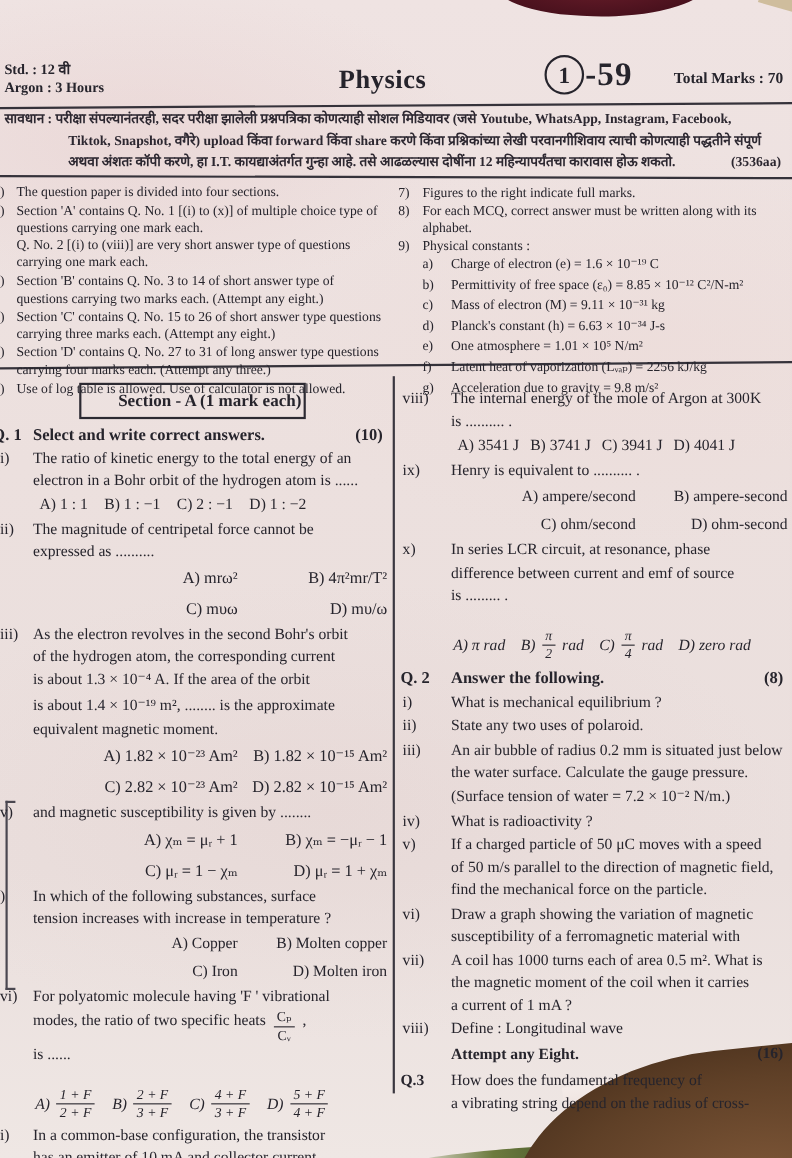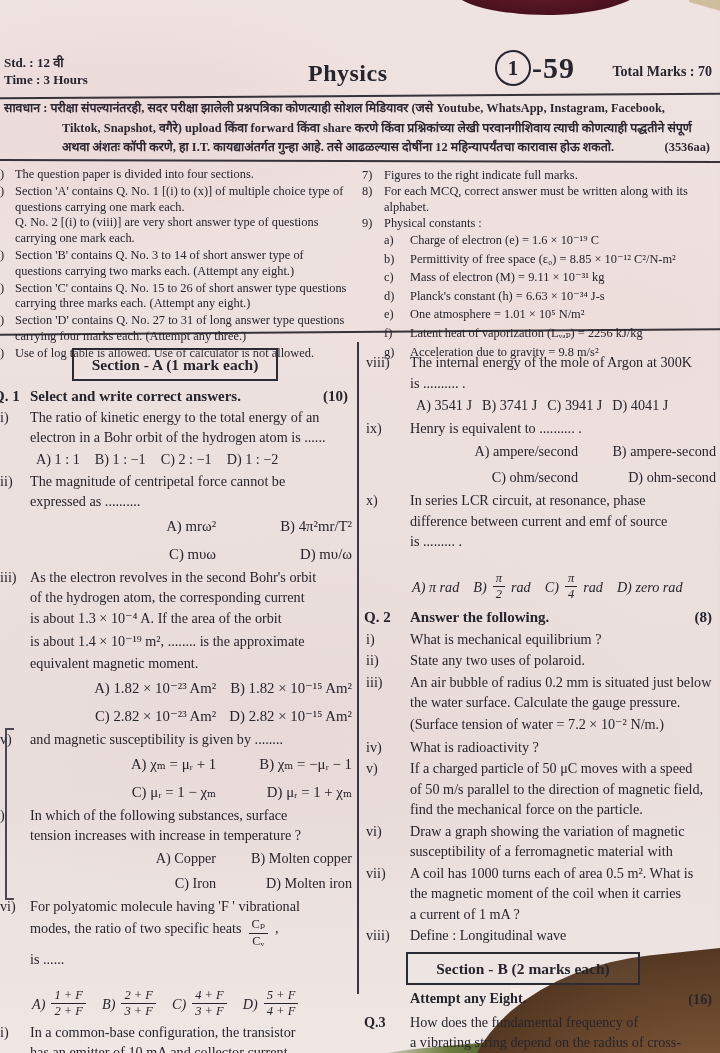--- a/index.html
+++ b/index.html
@@ -60,21 +60,21 @@
   .instr-left .item{position:relative;padding-left:15px;margin-bottom:1px;}
   .instr-left .inum{position:absolute;left:0;top:0;}
   .instr-right{position:absolute;left:362px;top:167px;width:356px;z-index:5;font-size:12.4px;line-height:16px;}
   .instr-right .item{position:relative;padding-left:22px;}
   .instr-right .inum{position:absolute;left:0;top:0;}
   .constlist .item{position:relative;padding-left:48px;line-height:18.6px;}
   .constlist .inum{position:absolute;left:22px;top:0;}
   
   .col-left{position:absolute;left:0;top:336px;width:352px;z-index:5;font-size:14.2px;line-height:20px;}
   .col-right{position:absolute;left:364px;top:336px;width:352px;z-index:5;font-size:14.2px;line-height:20.5px;}
-  .secbox{border:2px solid #2c2a32;text-align:center;font-weight:bold;font-size:15.5px;
+  .secbox{border:2px solid #2c2a32;text-align:right;font-weight:bold;font-size:15.5px;
       padding:5px 2px 4px;background:rgba(255,255,255,0.05);}
   .boxA{width:198px;margin:12px 0 5px 72px;}
   .boxB{width:226px;margin:6px 0 2px 42px;position:relative;}
   .qhead{position:relative;padding-left:30px;font-weight:bold;font-size:15px;margin-top:5px;}
   .qhead .qnum{position:absolute;left:-7px;top:0;}
   .qhead .marks{position:absolute;right:4px;top:0;}
   .q{position:relative;padding-left:30px;margin-top:1px;}
   .q .qnum{position:absolute;left:0;top:0;width:28px;}
   .col-right .q{padding-left:46px;}
   .col-right .q .qnum{left:2px;width:42px;}
@@ -103,21 +103,21 @@
   <div class="deco-top-blob"></div>
   <div class="deco-top-right"></div>
   <div class="deco-green"></div>
   <div class="deco-paperedge"></div>
   <div class="deco-brown"></div>
   <div class="edge-shadow"></div>
 
   <div class="header">
     <div class="hdr-left">
       <div><span>Std.</span> <span>: 12 वी</span></div>
-      <div><span>Time</span> <span>: 3 Hours</span></div>
+      <div><span>Argon</span> <span>: 3 Hours</span></div>
     </div>
     <div class="hdr-subject">Physics</div>
     <div class="hdr-code">
       <span class="circle-num">1</span>
       <span class="code59">-59</span>
     </div>
     <div class="hdr-marks">Total Marks : 70</div>
   </div>
   <div class="hr hr1"></div>
 
@@ -372,21 +372,20 @@
       <span class="qnum">vii)</span>
       <div>A coil has 1000 turns each of area 0.5 m². What is</div>
       <div>the magnetic moment of the coil when it carries</div>
       <div>a current of 1 mA ?</div>
     </div>
     <div class="q q2item">
       <span class="qnum">viii)</span>
       <div>Define : Longitudinal wave</div>
     </div>
 
-    <div class="secbox boxB">Section - B (2 marks each)</div>
     <div style="position:relative;">
       <span class="bmarks" style="position:absolute;right:4px;top:2px;">(16)</span>
     </div>
     <div class="attempt">Attempt any Eight.</div>
 
     <div class="q" style="margin-top:3px;">
       <span class="qnum b" style="left:0;">Q.3</span>
       <div>How does the fundamental frequency of</div>
       <div>a vibrating string depend on the radius of cross-</div>
 

